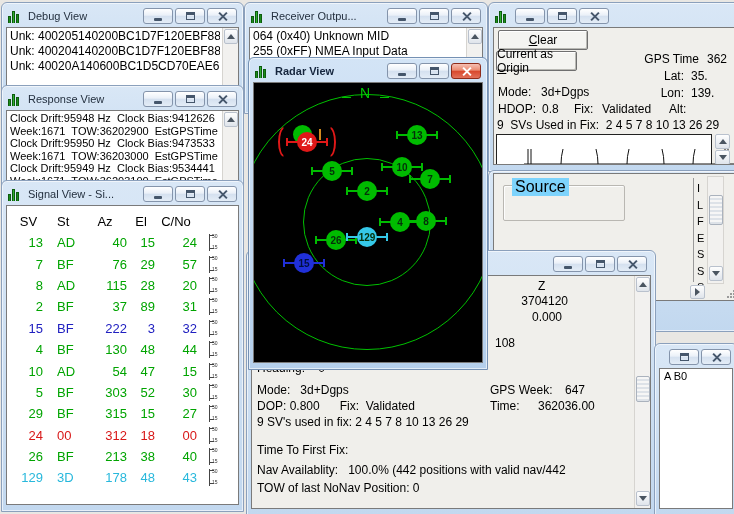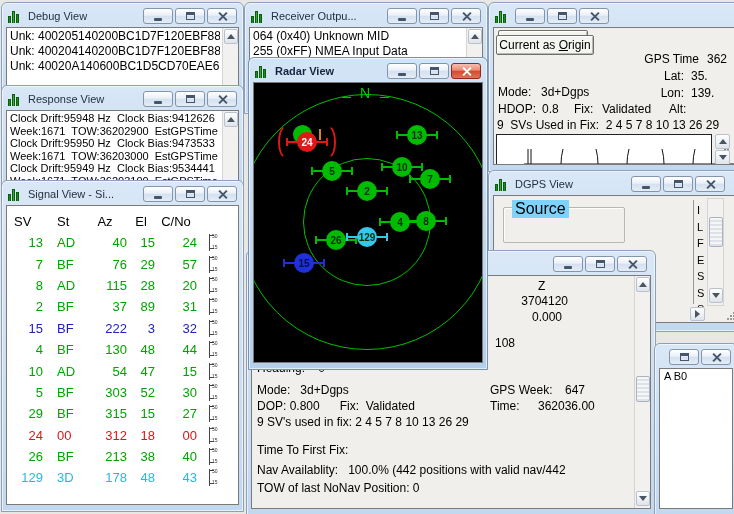--- a/index.html
+++ b/index.html
@@ -49,21 +49,21 @@
   .tri.down{border-left:4px solid transparent;border-right:4px solid transparent;border-top:5px solid #4a5561}
   .tri.right{border-top:4px solid transparent;border-bottom:4px solid transparent;border-left:5px solid #4a5561}
   .thumb{position:absolute;left:1px;width:14px;border:1px solid #aab2bd;border-radius:2px;
          background:repeating-linear-gradient(#f6f6f6 0 2px,#dde2e8 2px 4px)}
 
   
   .srow{display:grid;grid-template-columns:36px 40px 44px 28px 42px 1fr;height:21.4px;align-items:center;font-size:13px}
   .srow.head{color:#000;height:22px}
   .c-sv,.c-az,.c-el,.c-cno{text-align:right}
   .c-st{padding-left:14px}
-  .head .c-sv{text-align:left;padding-left:7px}
+  .head .c-sv{text-align:center;padding-left:7px}
   .head .c-az,.head .c-el,.head .c-cno{text-align:center}
   .scale{position:relative;justify-self:start;margin-left:12px;width:14px;height:17px;border-left:1px solid #444}
   .scale::before,.scale::after{content:"";position:absolute;left:0;width:4px;height:1px;background:#444}
   .scale::before{top:1px}.scale::after{bottom:2px}
   .scale i{position:absolute;left:2px;font-style:normal;font-size:5px;line-height:5px;color:#333;letter-spacing:0}
   .scale i.t{top:0}.scale i.b{bottom:1px}
 
   
   .radar-area{background:#000}
   .ring{position:absolute;border:1px solid #00c000;border-radius:50%}
@@ -186,21 +186,21 @@
           </span>
         <span class="cbtn">
             <span class="g-x"></span>
           </span>
       </span>
     </div>
     <div class="content gray" style="height:138px">
       <div class="btn" style="left:4px;top:2px;width:90px;height:20px">
         <span><span class="u">C</span><span>lear</span></span>
       </div>
-      <div class="btn" style="left:2px;top:7px;width:98px;height:20px">
+      <div class="btn" style="left:2px;top:23px;width:81px;height:20px">
         <span><span>Current as </span><span class="u">O</span><span>rigin</span></span>
       </div>
       <span class="abs" style="left:147px;top:24px;width:58px;text-align:right">GPS Time</span>
       <span class="abs" style="left:213px;top:24px">362</span>
       <span class="abs" style="left:160px;top:41px;width:30px;text-align:right">Lat:</span>
       <span class="abs" style="left:197px;top:41px">35.</span>
       <span class="abs" style="left:4px;top:57px">Mode:</span>
       <span class="abs" style="left:47px;top:57px">3d+Dgps</span>
       <span class="abs" style="left:160px;top:58px;width:30px;text-align:right">Lon:</span>
       <span class="abs" style="left:197px;top:58px">139.</span>
@@ -265,39 +265,20 @@
         </div>
       <div class="vsb">
           <span class="sb v">
             <span class="tri up"></span>
           </span>
         </div>
     </div>
   </section>
 
   <section class="win" style="left:488px;top:170px;width:252px;height:162px;z-index:2">
-    <div class="tbar">
-      <span class="ticon">
-          <i></i>
-          <i></i>
-          <i></i>
-        </span>
-      <span class="ttext">DGPS View</span>
-      <span class="cbtns" style="margin-right:8px">
-        <span class="cbtn">
-            <span class="g-min"></span>
-          </span>
-        <span class="cbtn">
-            <span class="g-max"></span>
-          </span>
-        <span class="cbtn">
-            <span class="g-x"></span>
-          </span>
-      </span>
-    </div>
     <div class="content gray" style="height:128px">
       <div class="groupbox" style="left:9px;top:11px;width:122px;height:36px">
         <span class="gb-label">Source</span>
       </div>
       <div class="abs" style="left:199px;top:4px;bottom:18px;border-left:1px solid #9a9a9a"></div>
       <div class="abs" style="left:203px;top:6px;font-size:11px;line-height:16.5px"><div class="lines" style="position:static"><div class="ln">I</div><div class="ln">L</div><div class="ln">F</div><div class="ln">E</div><div class="ln">S</div><div class="ln">S</div><div class="ln">S</div></div></div>
       <div class="abs" style="left:213px;top:2px;width:17px;height:108px;background:#f2f1ef;border:1px solid #d6d4d0">
         <span class="sb v"><span class="tri up"></span></span>
         <span class="thumb" style="top:18px;height:30px"></span>
         <span class="sb v" style="position:absolute;bottom:1px;left:0.5px"><span class="tri down"></span></span>

